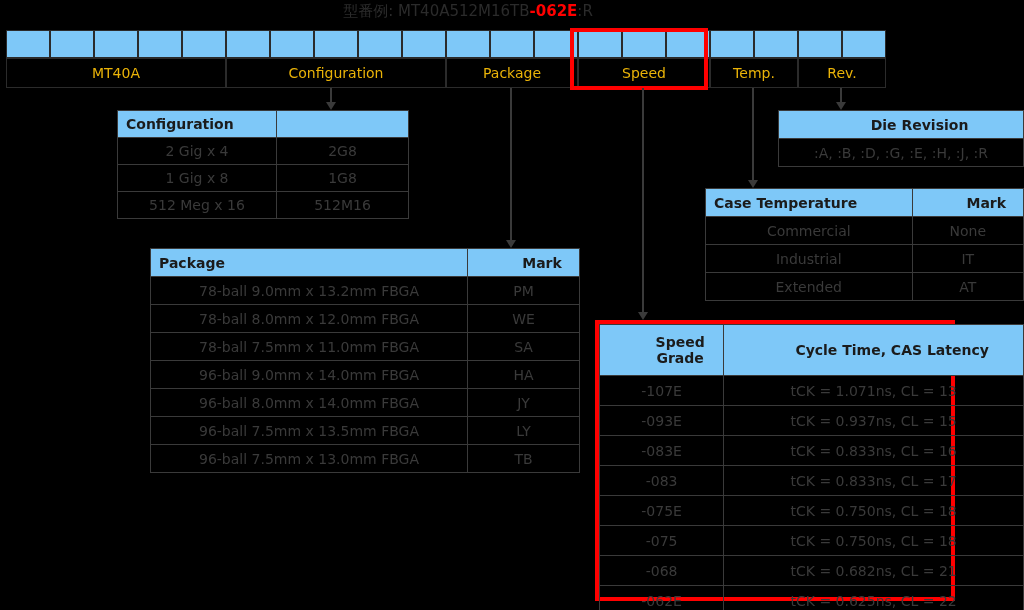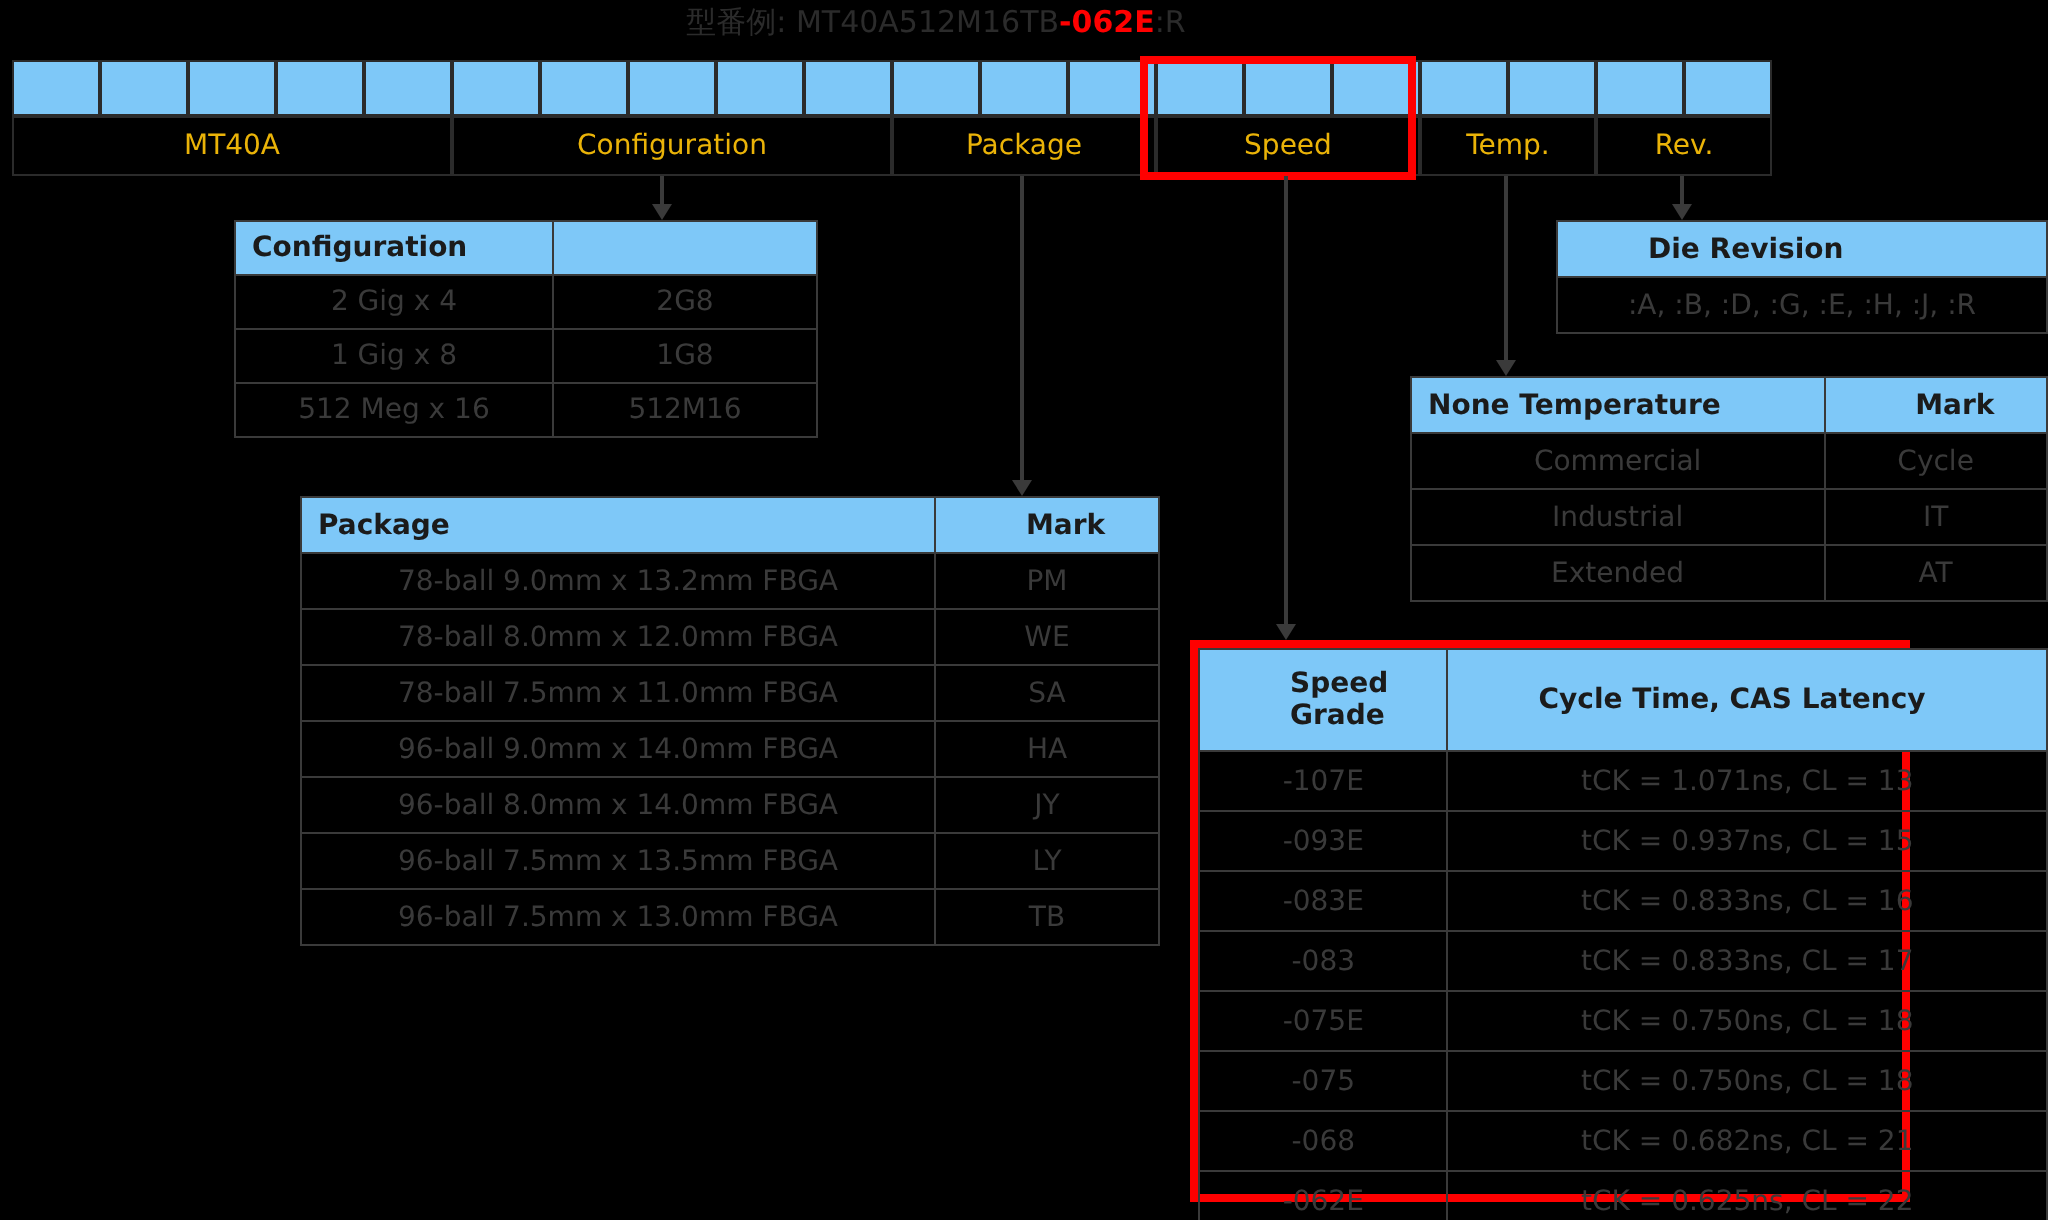--- a/index.html
+++ b/index.html
@@ -112,21 +112,21 @@
     background: transparent;
     white-space: nowrap;
   }
   .tbl th {
     background: #7ec8f8;
     color: #1b1b1b;
     font-weight: bold;
   }
   .tbl td.center { text-align: center; }
   .tbl td.left { text-align: center; }
-  .tbl th.center { text-align: left; padding-left: 45px; }
+  .tbl th.center { text-align: center; padding-left: 45px; }
   .tbl th.left { text-align: left; }
   .frame-red {
     position: absolute;
     border: 4px solid #ff0000;
     box-sizing: border-box;
   }
 
   
   #tbl-config { left: 117px; top: 110px; }
   #tbl-config th, #tbl-config td { height: 20px; }
@@ -269,28 +269,28 @@
       <tr>
         <td class="c1 left">96-ball 7.5mm x 13.0mm FBGA</td>
         <td class="c2 center">TB</td>
       </tr>
     </tbody>
 </table>
 
 <table class="tbl" id="tbl-temp">
   <thead>
     <tr>
-      <th class="c1 left">None Temperature</th>
+      <th class="c1 left">Case Temperature</th>
       <th class="c2 center">Mark</th>
     </tr>
   </thead>
   <tbody>
       <tr>
         <td class="c1 left">Commercial</td>
-        <td class="c2 center">Cycle</td>
+        <td class="c2 center">None</td>
       </tr>
       <tr>
         <td class="c1 left">Industrial</td>
         <td class="c2 center">IT</td>
       </tr>
       <tr>
         <td class="c1 left">Extended</td>
         <td class="c2 center">AT</td>
       </tr>
     </tbody>

